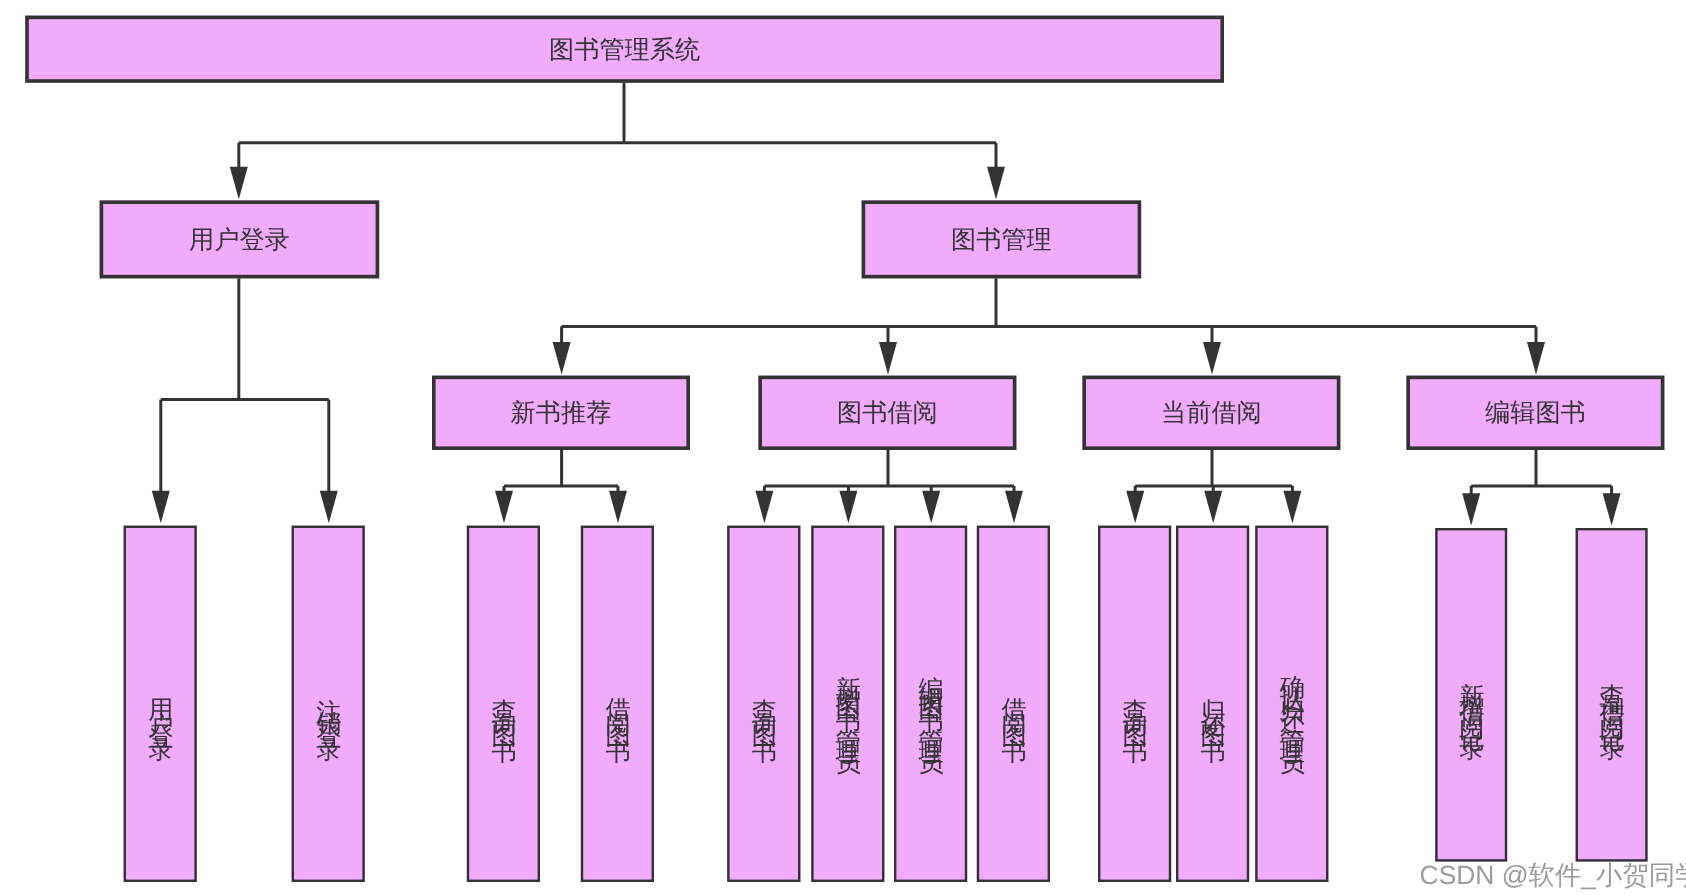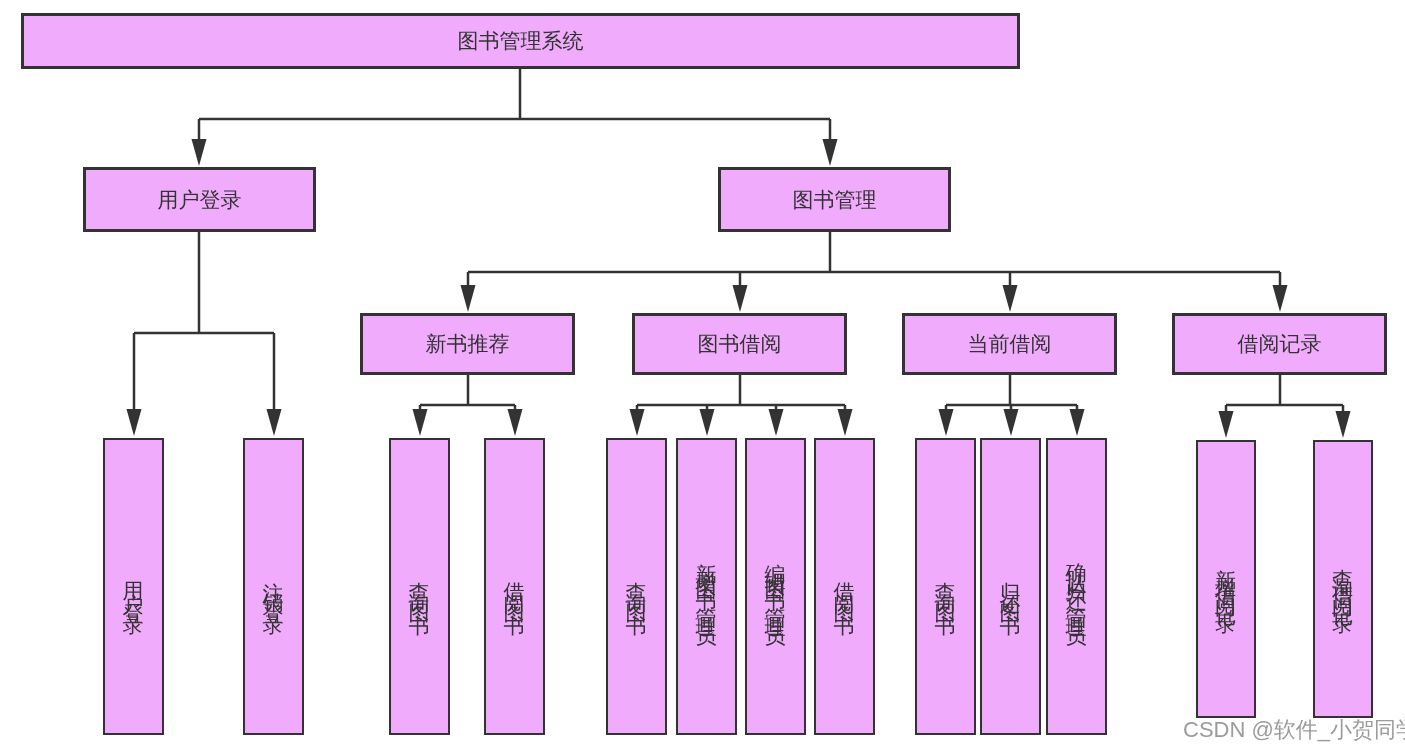--- a/index.html
+++ b/index.html
@@ -138,21 +138,21 @@
   <div class="node" style="left:632px; top:313px; width:215px; height:62px;">
     <span class="hlabel">图书借阅</span>
   </div>
   <div class="node" style="left:360px; top:313px; width:215px; height:62px;">
     <span class="hlabel">新书推荐</span>
   </div>
   <div class="node" style="left:902px; top:313px; width:215px; height:62px;">
     <span class="hlabel">当前借阅</span>
   </div>
   <div class="node" style="left:1172px; top:313px; width:215px; height:62px;">
-    <span class="hlabel">借阅记录</span>
+    <span class="hlabel">编辑图书</span>
   </div>
 
   <div class="node node-leaf" style="left:103px; top:438px; width:61px; height:297px;">
     <span class="vlabel">用户登录</span>
   </div>
   <div class="node node-leaf" style="left:243px; top:438px; width:61px; height:297px;">
     <span class="vlabel">注销登录</span>
   </div>
 
   <div class="node node-leaf" style="left:389px; top:438px; width:61px; height:297px;">

